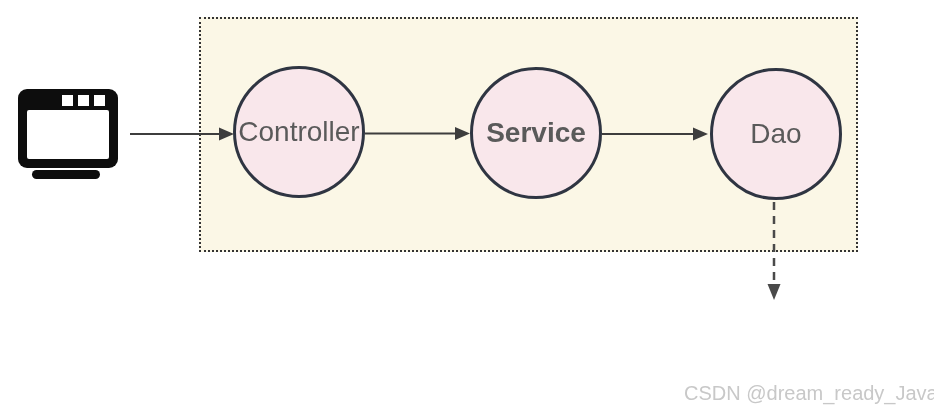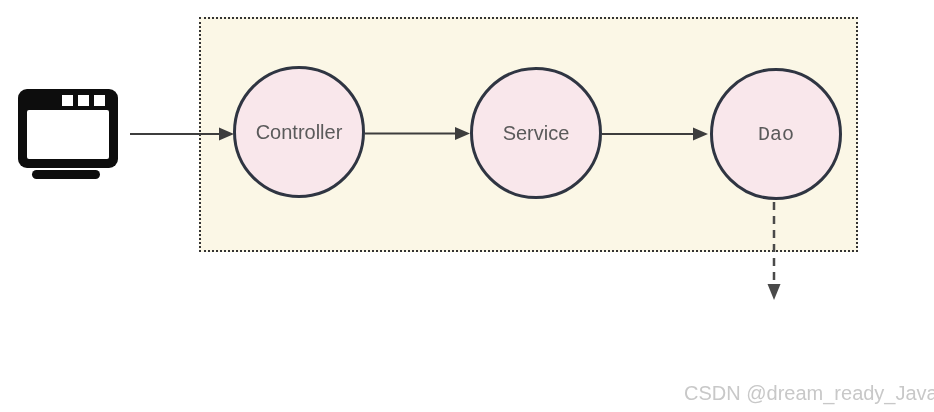--- a/index.html
+++ b/index.html
@@ -31,26 +31,26 @@
     position: absolute;
     width: 132px; height: 132px;
     box-sizing: border-box;
     border: 3px solid #2f3542;
     border-radius: 50%;
     background: #f9e7eb;
     display: flex;
     align-items: center;
     justify-content: center;
     color: #5a5a5a;
-    font-size: 20px;
+    font-size: 28px;
     z-index: 3;
   }
   .node-controller { left: 233px; top: 66px; }
-  .node-service    { left: 470px; top: 67px; }
-  .node-dao        { left: 710px; top: 68px; font-family: Liberation Mono, monospace; }
+  .node-service    { left: 470px; top: 67px; font-weight: bold; }
+  .node-dao        { left: 710px; top: 68px; }
   .client-icon-wrap {
     position: absolute;
     left: 18px; top: 89px;
     width: 100px; height: 90px;
     z-index: 3;
   }
   .db-wrap {
     position: absolute;
     left: 726px; top: 299px;
     width: 96px; height: 106px;

